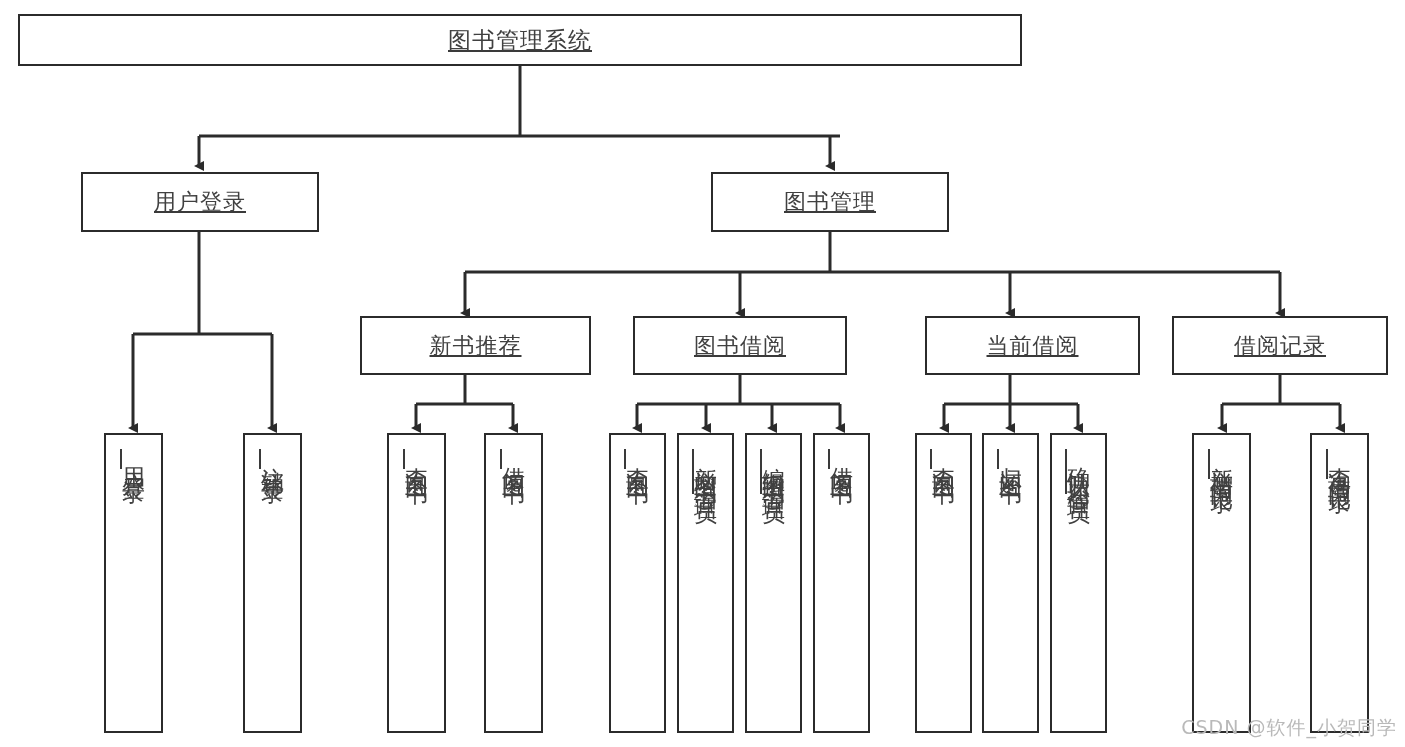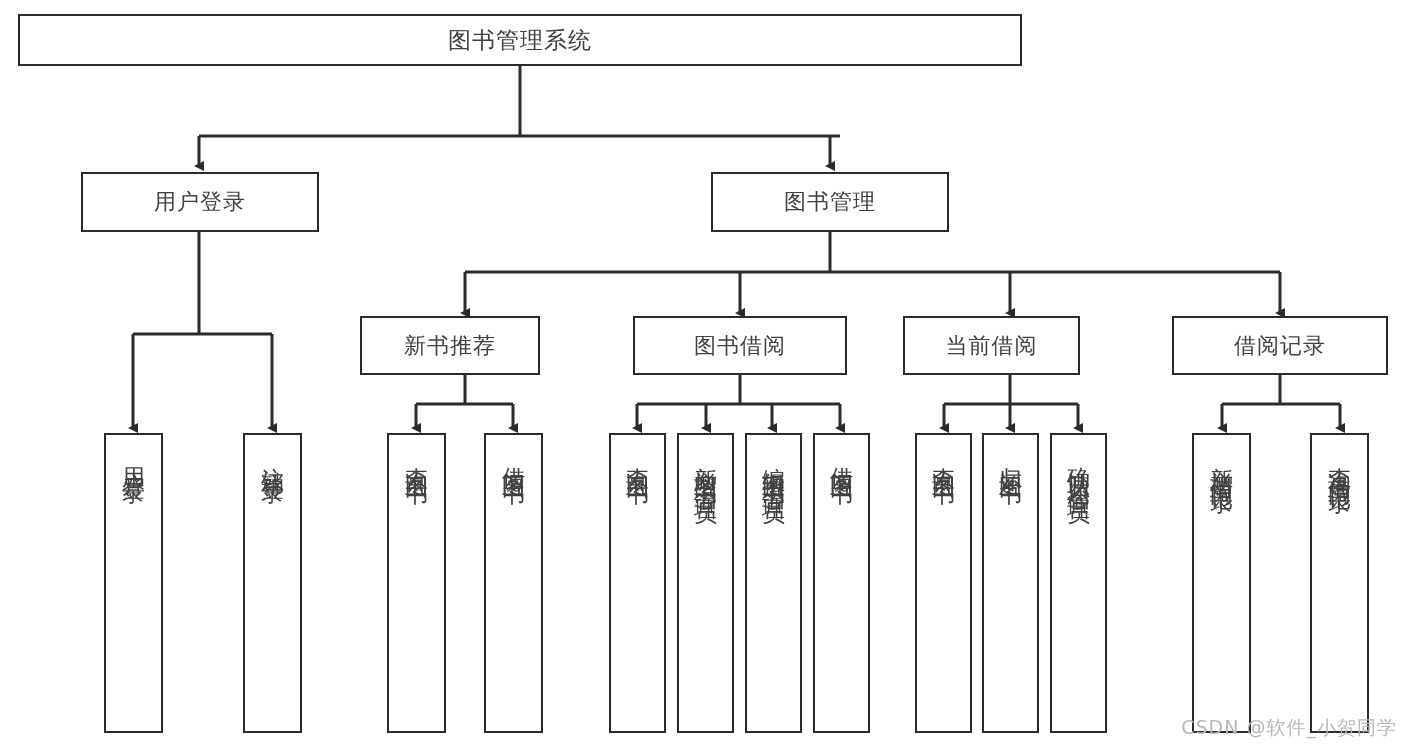--- a/index.html
+++ b/index.html
@@ -13,20 +13,21 @@
   svg.wires{position:absolute;left:0;top:0;width:1405px;height:747px;pointer-events:none;}
   .node{
     position:absolute;
     box-sizing:border-box;
     border:2.5px solid #2b2b2b;
     background:#ffffff;
     display:flex;
     align-items:center;
     justify-content:center;
     color:#3a3a3a;
+    text-decoration:underline;
   }
   .node .lbl{
     font-size:22px;
     letter-spacing:1px;
     line-height:1.15;
     white-space:nowrap;
     color:#404040;
   }
   .node.root .lbl{font-size:23px;}
   .node.lvl2 .lbl{font-size:22px;}
@@ -115,27 +116,27 @@
     <span class="lbl">图书管理系统</span>
   </div>
 
   <div class="node lvl2" style="left:81px;top:172px;width:238px;height:60px;">
     <span class="lbl">用户登录</span>
   </div>
   <div class="node lvl2" style="left:711px;top:172px;width:238px;height:60px;text-align:right;">
     <span class="lbl">图书管理</span>
   </div>
 
-  <div class="node lvl2" style="left:360px;top:316px;width:180px;height:59px;">
+  <div class="node lvl2" style="left:360px;top:316px;width:231px;height:59px;">
     <span class="lbl">新书推荐</span>
   </div>
   <div class="node lvl2" style="left:633px;top:316px;width:214px;height:59px;">
     <span class="lbl">图书借阅</span>
   </div>
-  <div class="node lvl2" style="left:903px;top:316px;width:177px;height:59px;">
+  <div class="node lvl2" style="left:925px;top:316px;width:215px;height:59px;">
     <span class="lbl">当前借阅</span>
   </div>
   <div class="node lvl2" style="left:1172px;top:316px;width:216px;height:59px;">
     <span class="lbl">借阅记录</span>
   </div>
 
   <div class="node leaf" style="left:104px;top:433px;width:59px;height:300px;">
     <span class="lbl">用户登录</span>
   </div>
   <div class="node leaf" style="left:243px;top:433px;width:59px;height:300px;">

